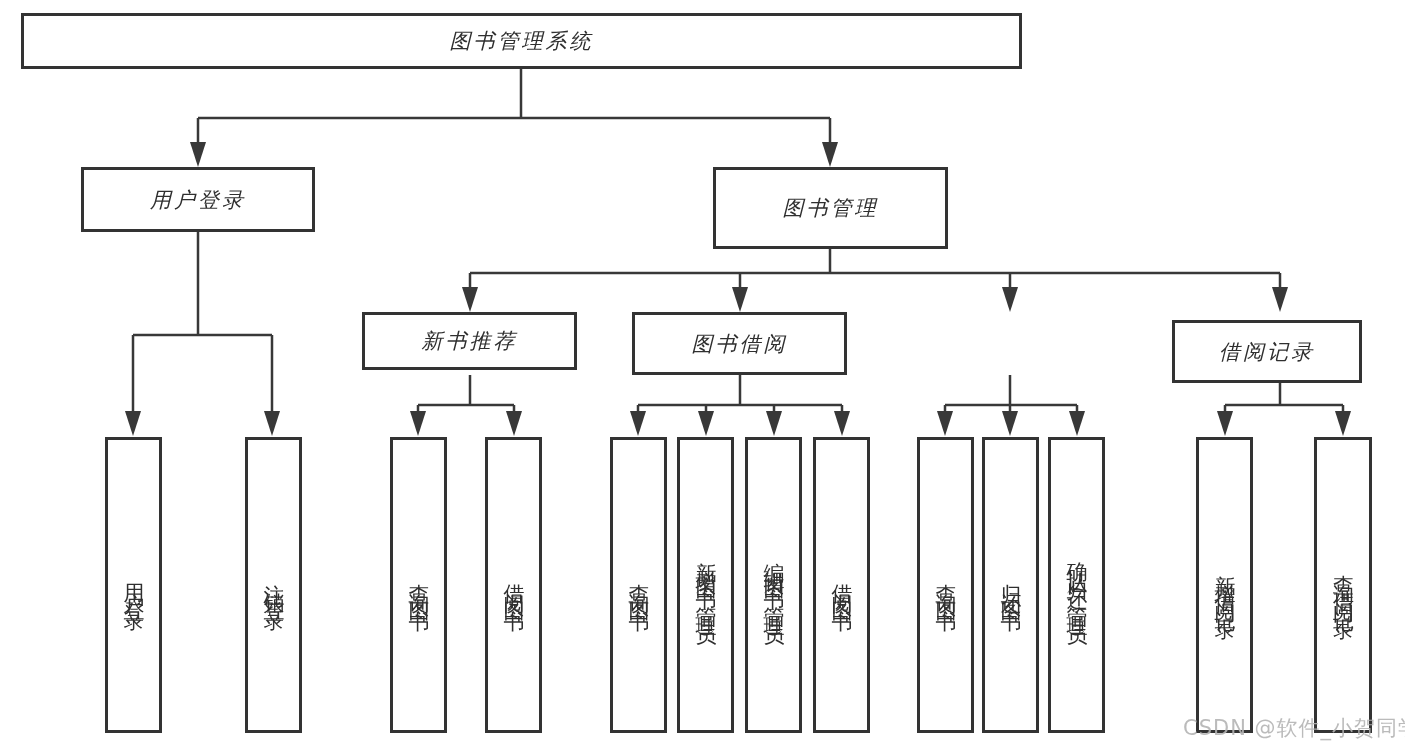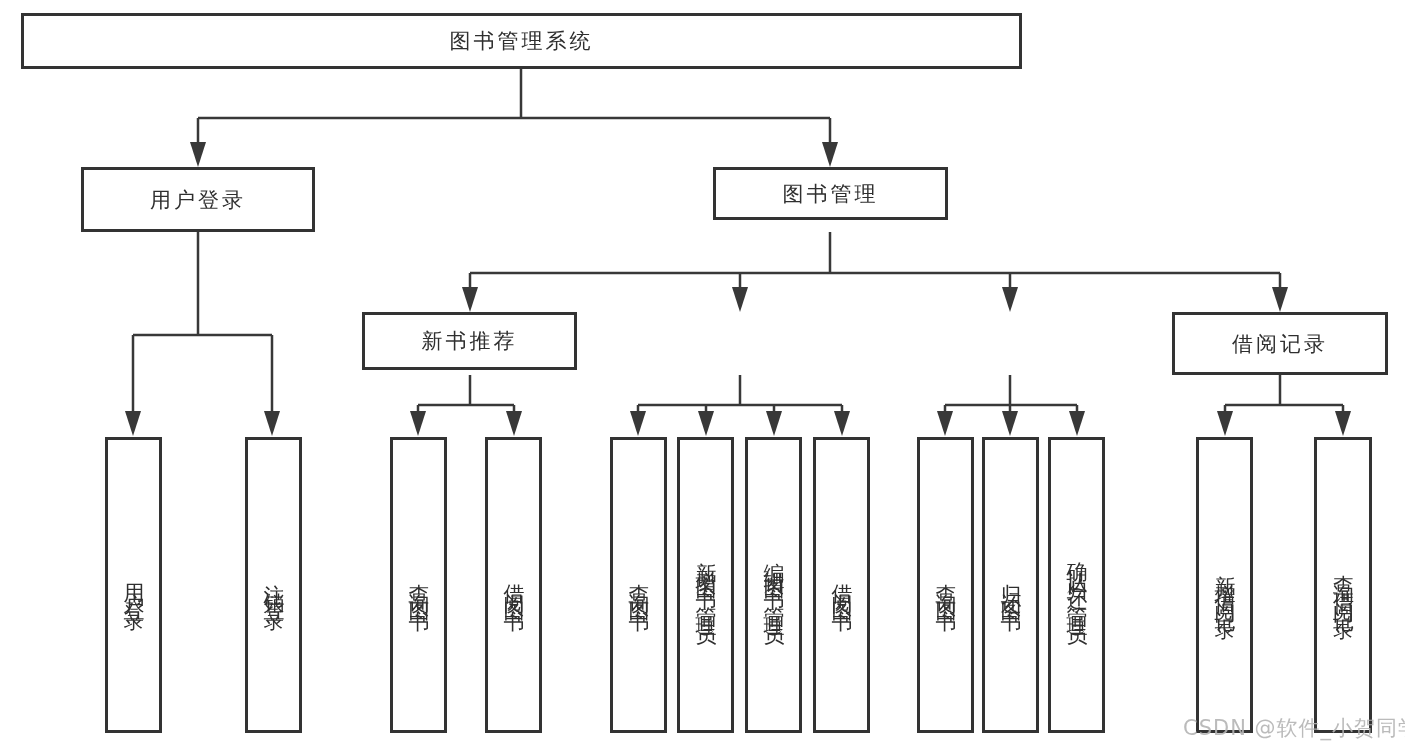--- a/index.html
+++ b/index.html
@@ -21,21 +21,21 @@
     position: absolute;
     box-sizing: border-box;
     border: 3px solid #333333;
     background: #ffffff;
     display: flex;
     align-items: center;
     justify-content: center;
     color: #2f2f2f;
     z-index: 2;
   }
-  .hbox { font-size: 21px; letter-spacing: 3px; }
+  .hbox { font-size: 21px; letter-spacing: 3px; font-style: italic; }
   .vbox span {
     writing-mode: vertical-rl;
     text-orientation: mixed;
     font-size: 21px;
     letter-spacing: 9px;
     line-height: 1;
     white-space: nowrap;
   }
   .watermark {
     position: absolute;
@@ -82,24 +82,25 @@
       <polygon points="1002,411 1018,411 1010,436"></polygon>
       <polygon points="1069,411 1085,411 1077,436"></polygon>
       <polygon points="1217,411 1233,411 1225,436"></polygon>
       <polygon points="1335,411 1351,411 1343,436"></polygon>
     </g>
   </svg>
 
   <div class="box hbox" style="left:21px; top:13px; width:1001px; height:56px;">图书管理系统</div>
 
   <div class="box hbox" style="left:81px; top:167px; width:234px; height:65px;">用户登录</div>
-  <div class="box hbox" style="left:713px; top:167px; width:235px; height:53px;">图书管理</div>
+  <div class="box hbox" style="left:713px; top:167px; width:235px; height:82px;">图书管理</div>
 
   <div class="box hbox" style="left:362px; top:312px; width:215px; height:58px;">新书推荐</div>
-  <div class="box hbox" style="left:1172px; top:312px; width:216px; height:63px;">借阅记录</div>
+  <div class="box hbox" style="left:632px; top:312px; width:215px; height:63px;">图书借阅</div>
+  <div class="box hbox" style="left:1172px; top:320px; width:190px; height:63px;">借阅记录</div>
 
   <div class="box vbox" style="left:105px; top:437px; width:57px; height:296px;">
     <span>用户登录</span>
   </div>
   <div class="box vbox" style="left:245px; top:437px; width:57px; height:296px;">
     <span>注销登录</span>
   </div>
   <div class="box vbox" style="left:390px; top:437px; width:57px; height:296px;">
     <span>查询图书</span>
   </div>

